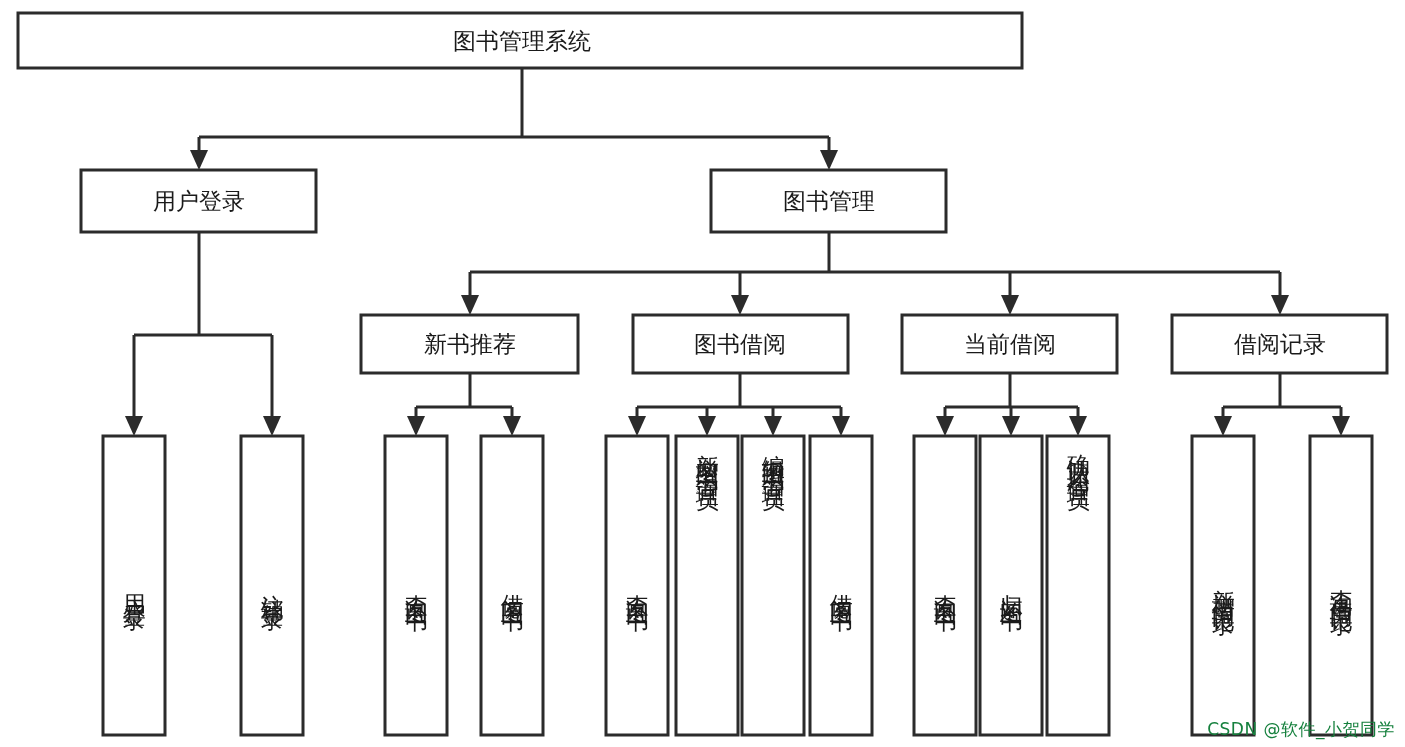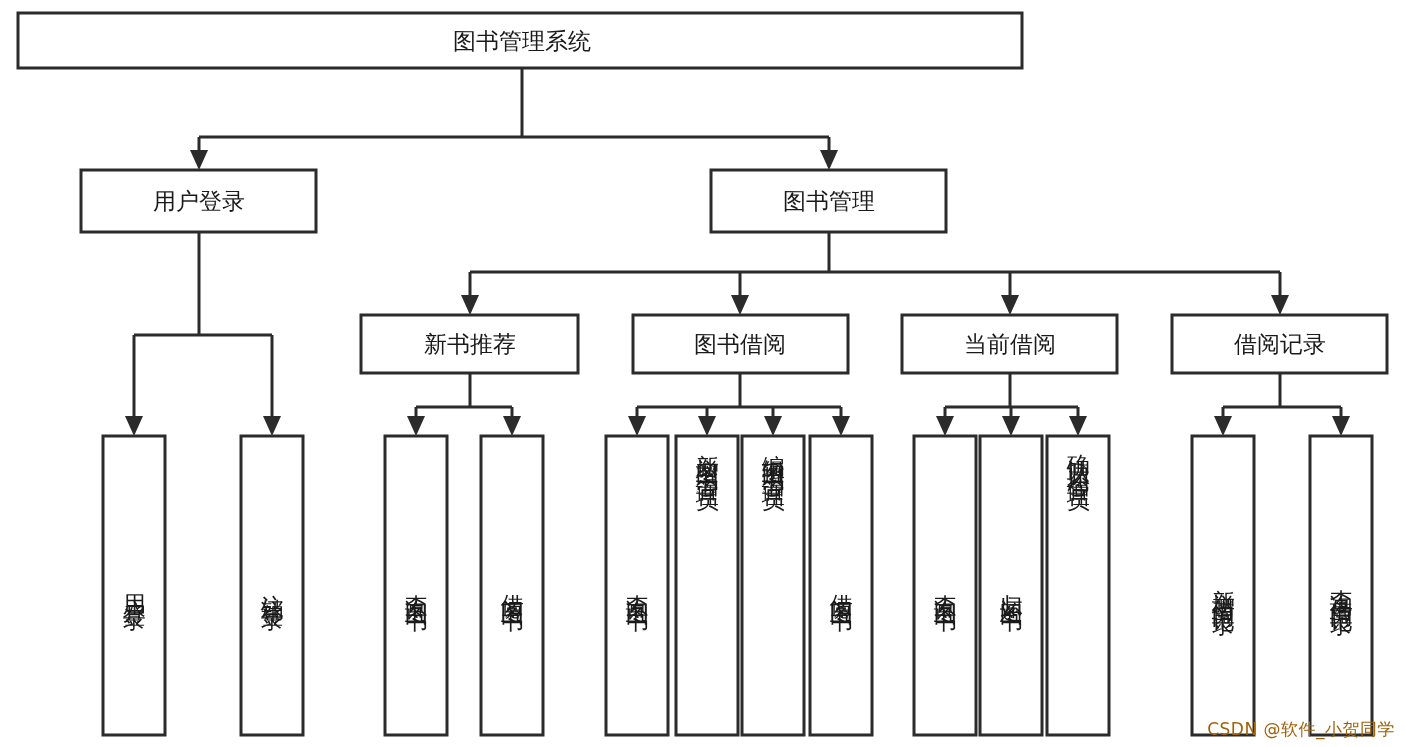--- a/index.html
+++ b/index.html
@@ -66,21 +66,21 @@
     letter-spacing: 5px;
     color: #1a1a1a;
     white-space: nowrap;
   }
   .watermark {
     position: absolute;
     right: 10px;
     bottom: 6px;
     font-family: "DejaVu Sans", "Liberation Sans", sans-serif;
     font-size: 17px;
-    color: #a16207;
+    color: #15803d;
     letter-spacing: 0.5px;
     user-select: none;
   }
 </style>
 </head>
 <body>
 
 <div id="diagram-root">
 
   <svg class="diagram-canvas" viewBox="0 0 1405 747" xmlns="http://www.w3.org/2000/svg">

